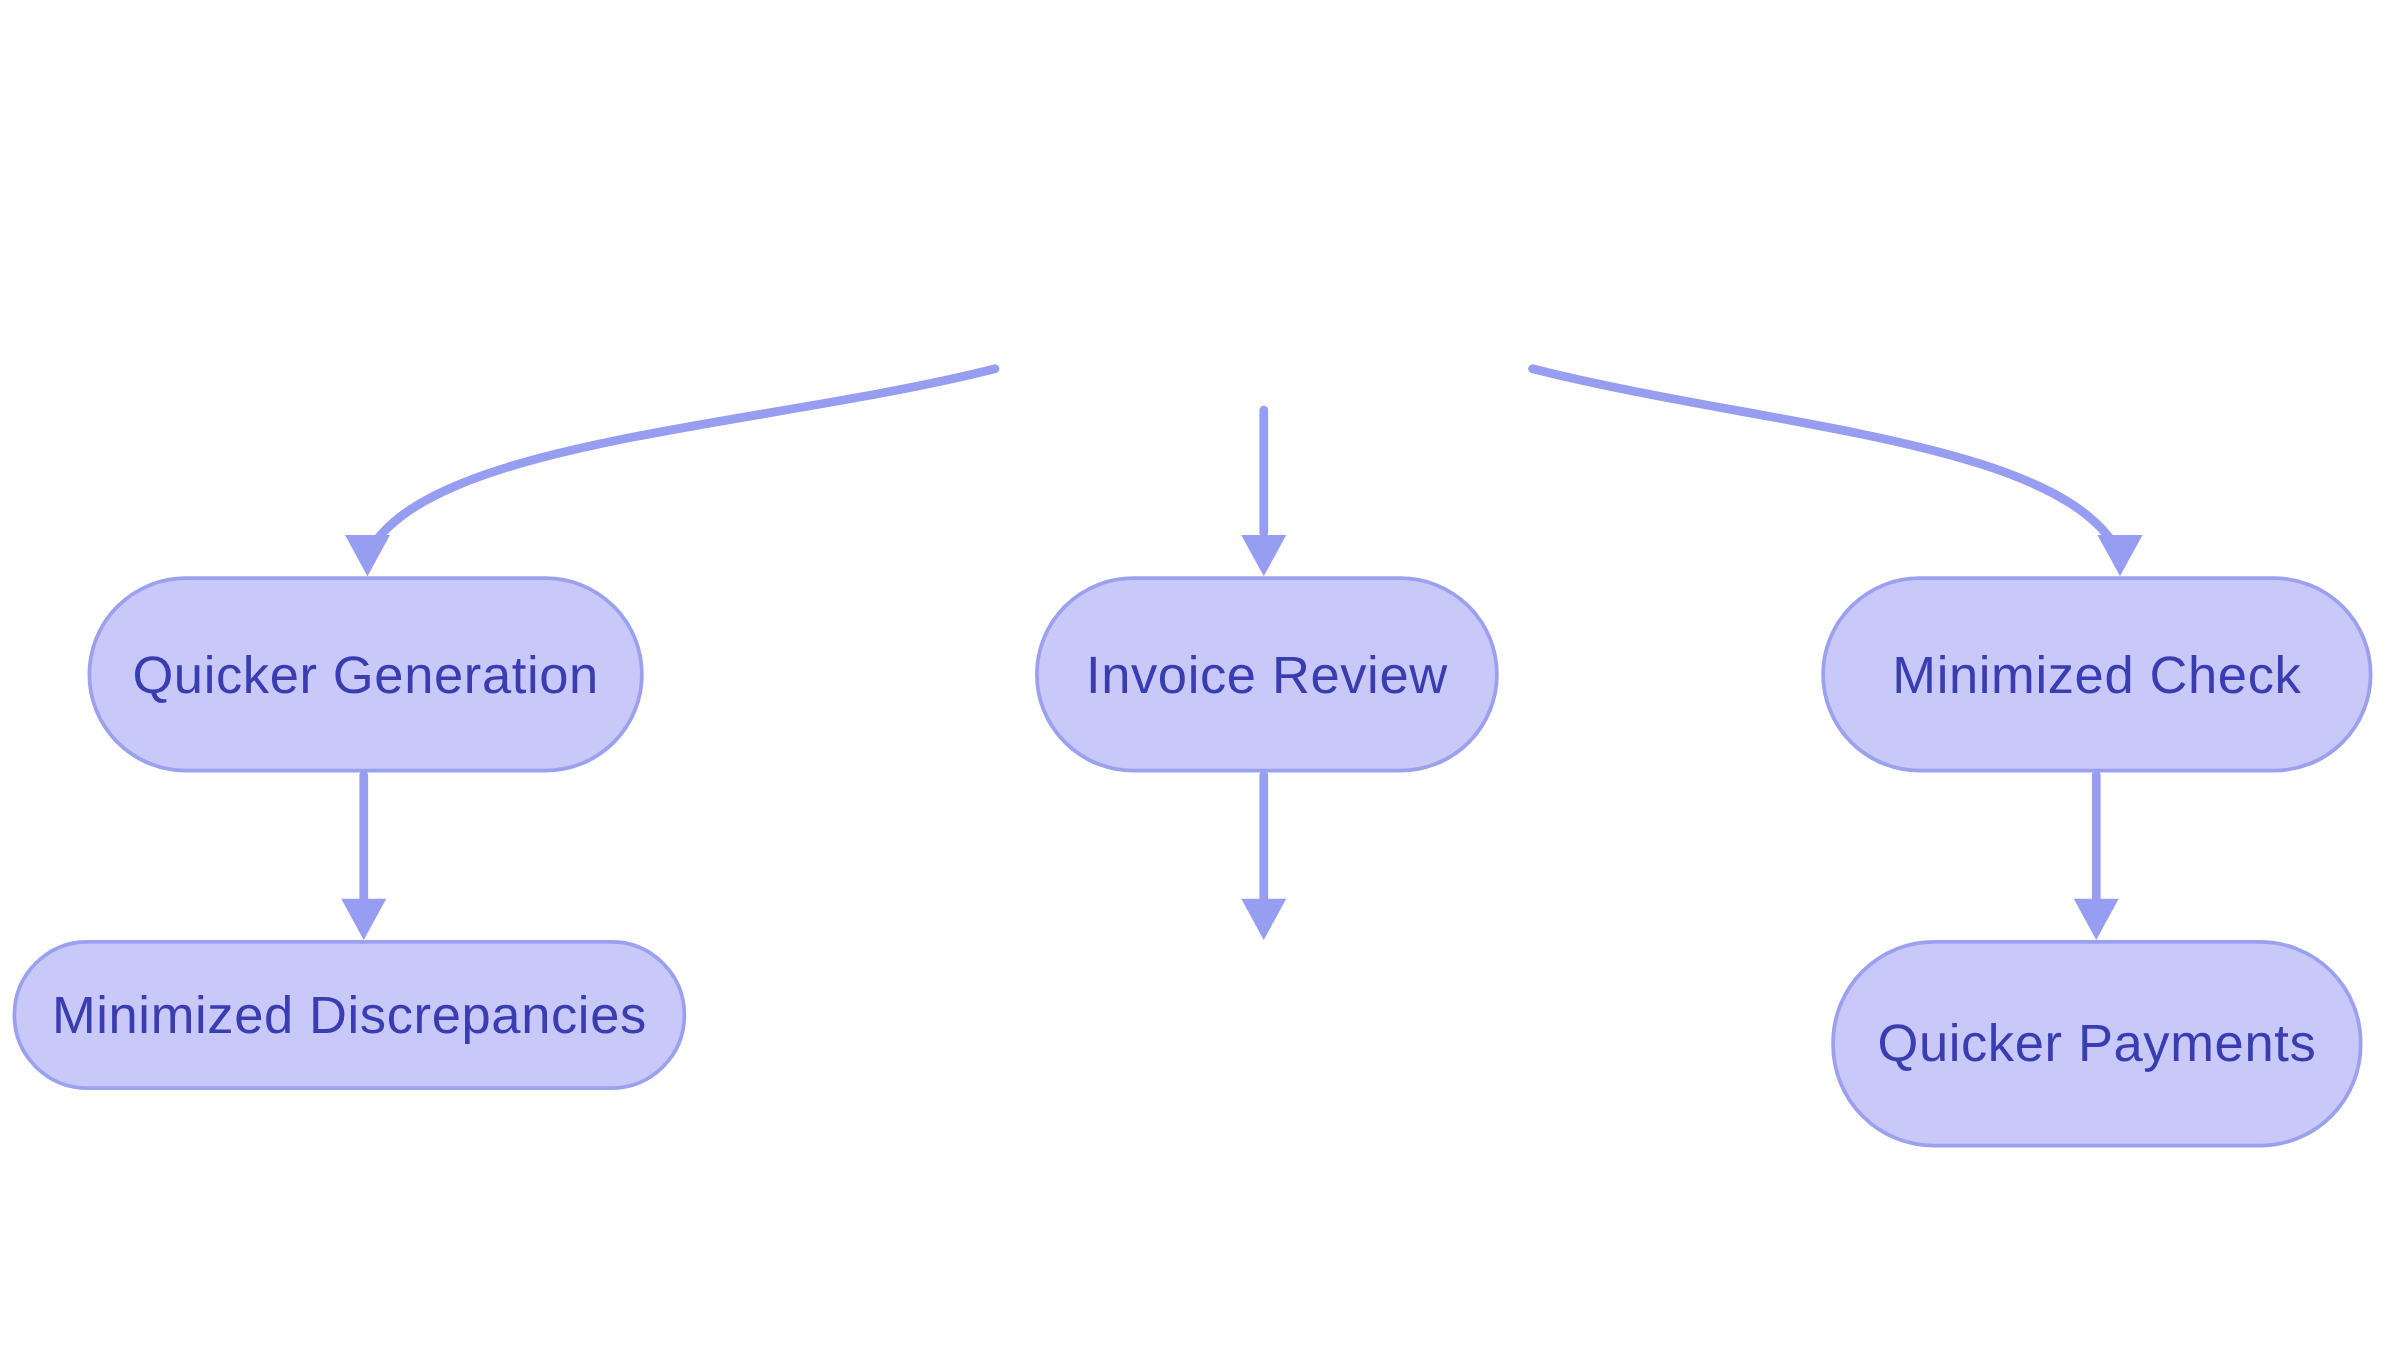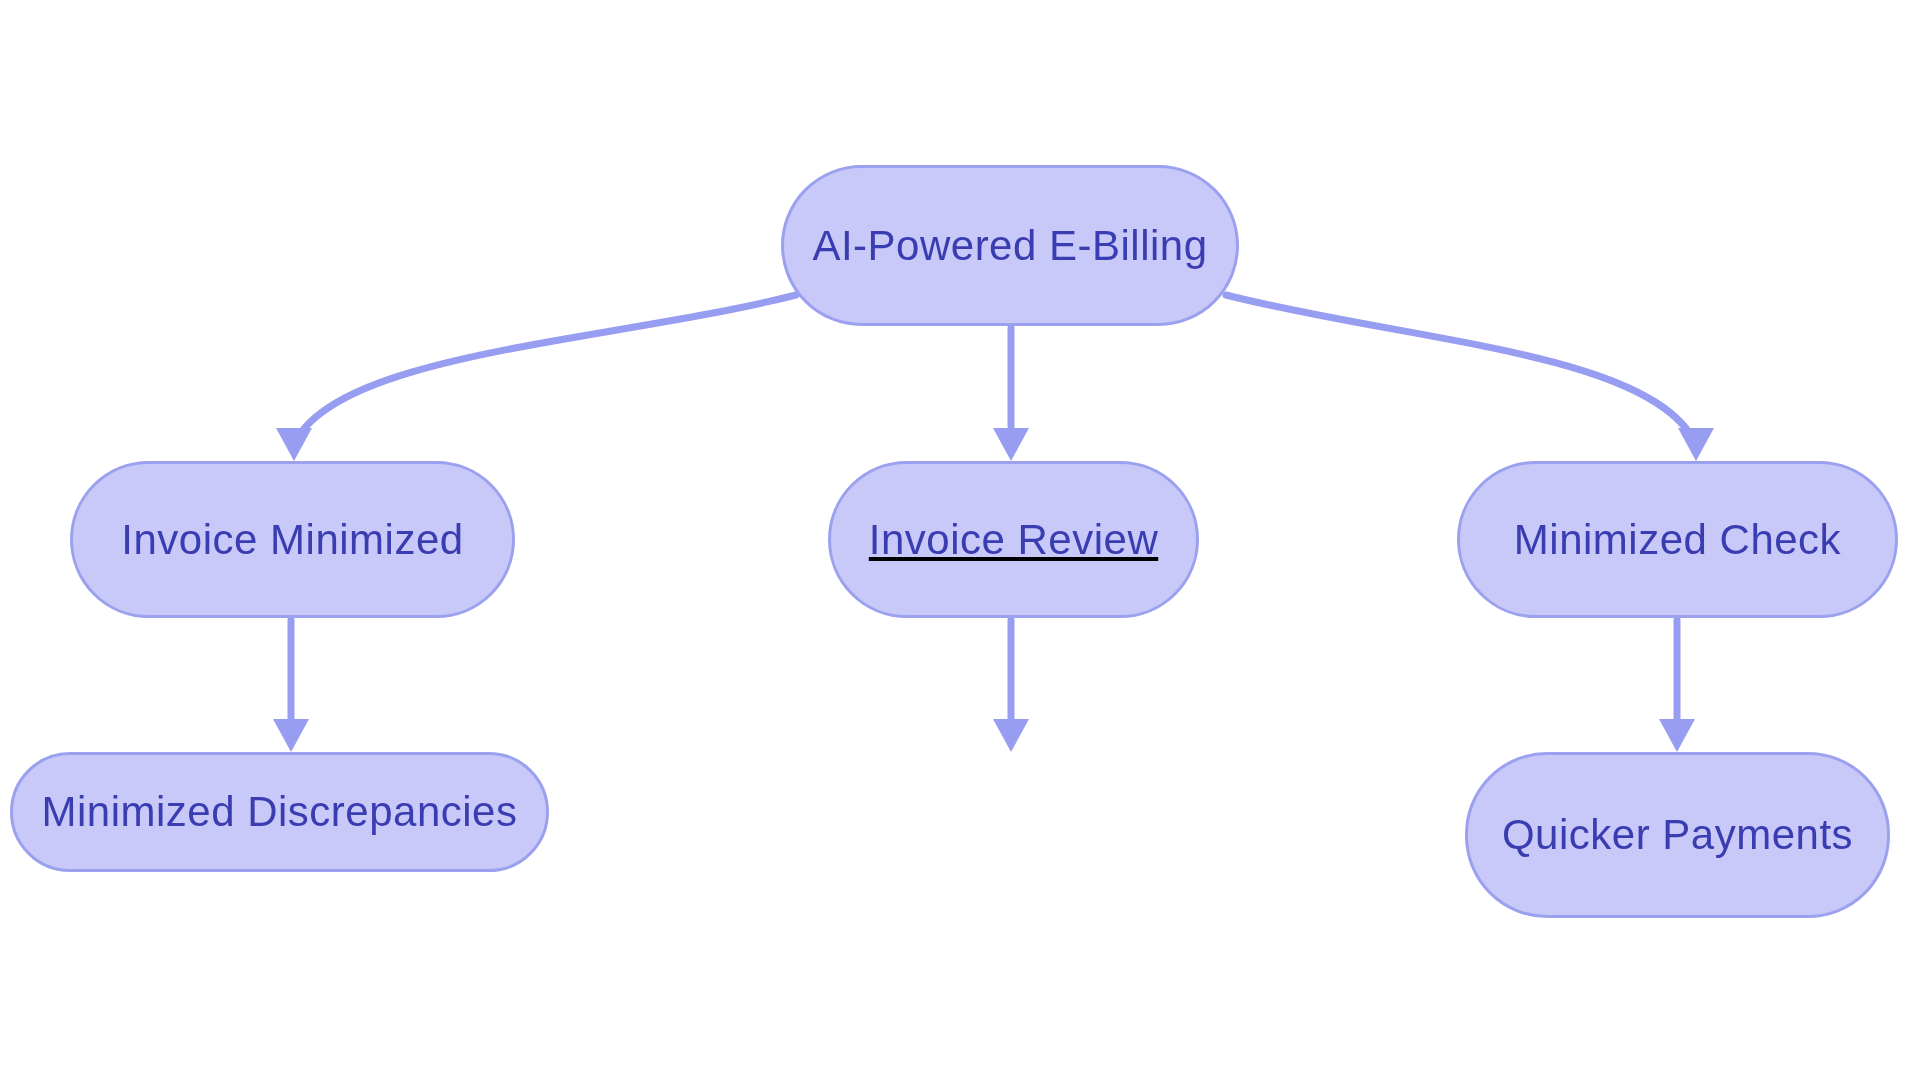--- a/index.html
+++ b/index.html
@@ -37,21 +37,21 @@
   .node .label {
     color: #3a3db1;
     font-size: 42px;
     font-weight: 400;
     letter-spacing: 0.5px;
     white-space: nowrap;
   }
   
   .node-root                          { left: 781px;  top: 165px; width: 458px; height: 161px; }
   .node-invoice-generation            { left: 70px;   top: 461px; width: 445px; height: 157px; }
-  .node-invoice-review                { left: 828px;  top: 461px; width: 371px; height: 157px; text-decoration: underline; }
+  .node-invoice-review                { left: 828px;  top: 461px; width: 371px; height: 157px; }
   .node-compliance-check              { left: 1457px; top: 461px; width: 441px; height: 157px; }
   .node-minimized-discrepancies       { left: 10px;   top: 752px; width: 539px; height: 120px; }
   .node-enhanced-financial-efficiency { left: 700px;  top: 752px; width: 626px; height: 158px; }
   .node-quicker-payments              { left: 1465px; top: 752px; width: 425px; height: 166px; }
 </style>
 </head>
 <body>
 
 <div class="canvas">
 
@@ -73,26 +73,23 @@
     <g fill="#979df1" stroke="none">
       <polygon points="276,428 312,428 294,461"></polygon>
       <polygon points="993,428 1029,428 1011,461"></polygon>
       <polygon points="1678,428 1714,428 1696,461"></polygon>
       <polygon points="273,719 309,719 291,752"></polygon>
       <polygon points="993,719 1029,719 1011,752"></polygon>
       <polygon points="1659,719 1695,719 1677,752"></polygon>
     </g>
   </svg>
 
-  <div class="node node-root">
-    <span class="label">AI-Powered E-Billing</span>
-  </div>
 
   <div class="node node-invoice-generation">
-    <span class="label">Invoice Minimized</span>
+    <span class="label">Quicker Generation</span>
   </div>
 
   <div class="node node-invoice-review">
     <span class="label">Invoice Review</span>
   </div>
 
   <div class="node node-compliance-check">
     <span class="label">Minimized Check</span>
   </div>
 

